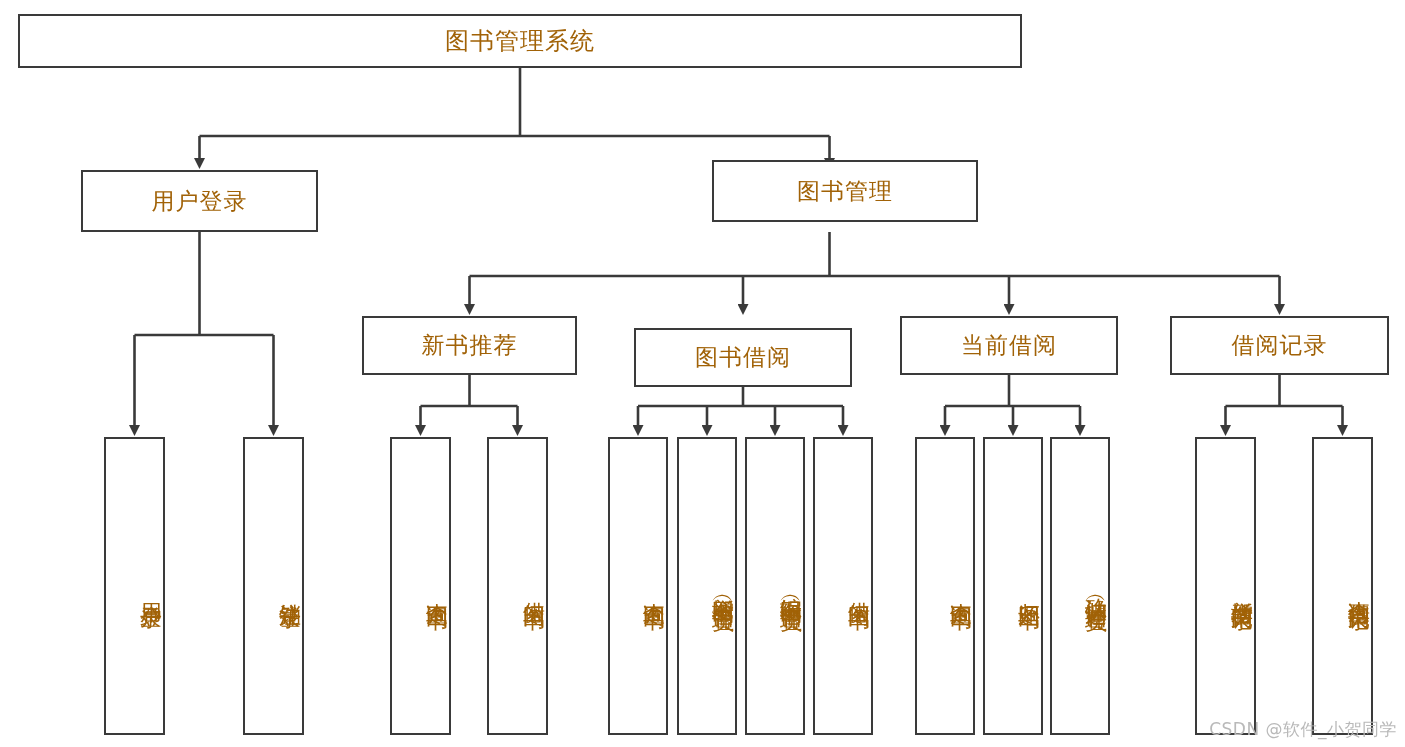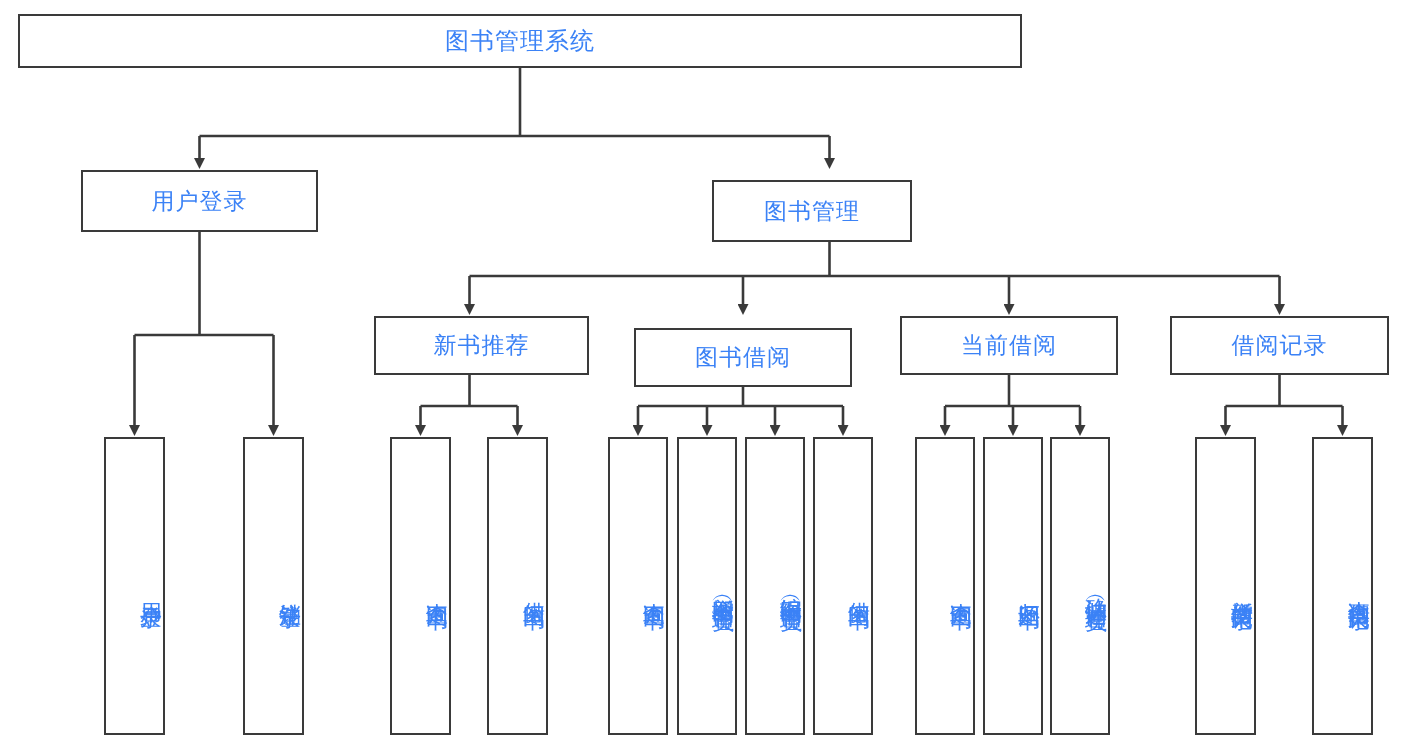--- a/index.html
+++ b/index.html
@@ -18,21 +18,21 @@
     overflow: hidden;
   }
   .node {
     position: absolute;
     box-sizing: border-box;
     border: 2px solid #3a3a3a;
     background: #ffffff;
     display: flex;
     align-items: center;
     justify-content: center;
-    color: #3b82f6;
+    color: #a16207;
   }
   .node.horiz {
     font-size: 23px;
     letter-spacing: 1px;
   }
   .node.vert {
     writing-mode: vertical-rl;
     text-orientation: upright;
     font-size: 22px;
     letter-spacing: 2px;
@@ -122,26 +122,26 @@
         <path class="wire" d="M1342.5,406 L1342.5,426" marker-end="url(#arw)"></path>
       </g>
   </svg>
 
   <div class="node horiz" id="root-node" style="left: 18px; top: 14px; width: 1004px; height: 54px;">图书管理系统</div>
 
   <div id="level2-layer">
       <div class="node horiz" style="left: 81px; top: 170px; width: 237px; height: 62px;">
         <span>用户登录</span>
       </div>
-      <div class="node horiz" style="left: 712px; top: 180px; width: 200px; height: 62px;">
+      <div class="node horiz" style="left: 712px; top: 160px; width: 266px; height: 62px;">
         <span>图书管理</span>
       </div>
     </div>
   <div id="level3-layer">
-      <div class="node horiz" style="left: 362px; top: 316px; width: 215px; height: 59px; margin-left: 12px;">
+      <div class="node horiz" style="left: 362px; top: 316px; width: 215px; height: 59px;">
         <span>新书推荐</span>
       </div>
       <div class="node horiz" style="left: 634px; top: 328px; width: 218px; height: 59px;">
         <span>图书借阅</span>
       </div>
       <div class="node horiz" style="left: 900px; top: 316px; width: 218px; height: 59px; align-items: center;">
         <span>当前借阅</span>
       </div>
       <div class="node horiz" style="left: 1170px; top: 316px; width: 219px; height: 59px; justify-content: center;">
         <span>借阅记录</span>
@@ -182,13 +182,14 @@
         <span>确认归还（管理员）</span>
       </div>
       <div class="node vert" style="left: 1195px; top: 437px; width: 61px; height: 298px;">
         <span>新增借阅记录</span>
       </div>
       <div class="node vert" style="left: 1312px; top: 437px; width: 61px; height: 298px;">
         <span>查询借阅记录</span>
       </div>
     </div>
 
+  <div id="watermark">CSDN @软件_小贺同学</div>
 </div>
 
 </body></html>

